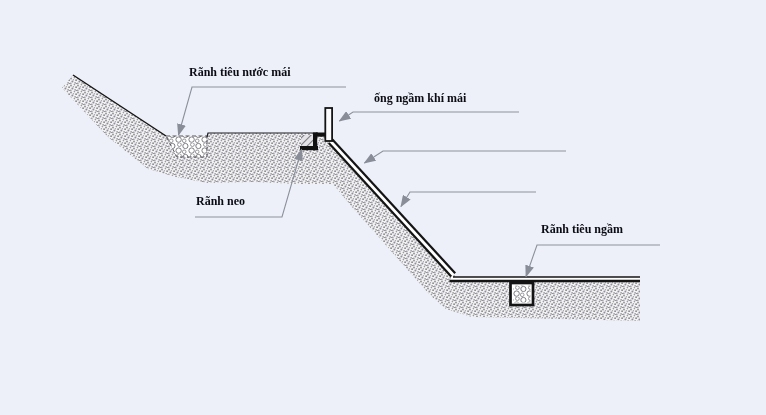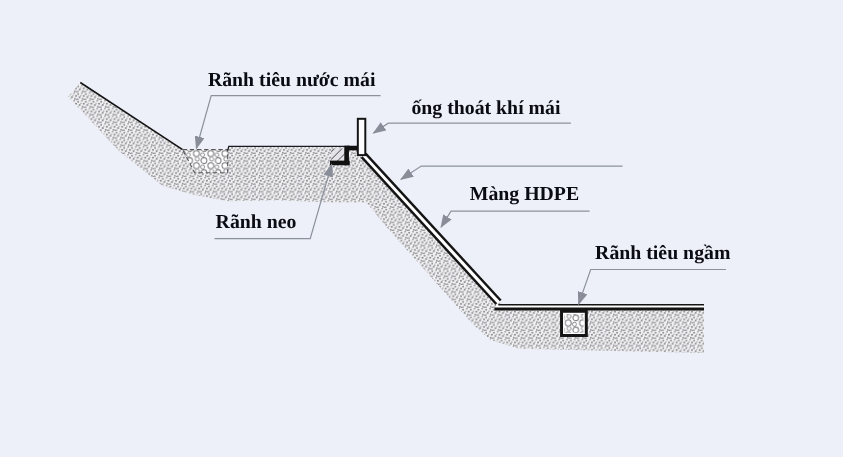--- a/index.html
+++ b/index.html
@@ -8,21 +8,21 @@
     background:#edf0f8;
     font-family:"Liberation Serif", serif;
     overflow:hidden;
     position:relative;
   }
   .canvas{position:relative;width:766px;height:415px;}
   svg{position:absolute;left:0;top:0;}
   .lbl{
     position:absolute;
     font-weight:700;
-    font-size:18px;
+    font-size:12px;
     line-height:20px;
     color:#0b0b14;
     white-space:nowrap;
     letter-spacing:0px;
   }
 </style>
 </head>
 <body>
 
 <div class="canvas">
@@ -100,22 +100,21 @@
       <polyline points="519,112 353,112 339.5,121" marker-end="url(#arw)"></polyline>
       <polyline points="566,151 383,151 364.5,163" marker-end="url(#arw)"></polyline>
       <polyline points="536,192 410,192 401,206.5" marker-end="url(#arw)"></polyline>
       <polyline points="660,245 537,245 526,276.5" marker-end="url(#arw)"></polyline>
       <polyline points="195,217 282,217 301.5,149.5" marker-end="url(#arw)"></polyline>
     </g>
   </svg>
 
   <div class="lbl" style="left:189px;top:62px">Rãnh tiêu nước mái</div>
 
-  <div class="lbl" style="left:374px;top:88px">ống thoát khí mái</div>
+  <div class="lbl" style="left:374px;top:88px">ống ngầm khí mái</div>
 
 
-  <div class="lbl" style="left:427px;top:166px">Màng HDPE</div>
 
   <div class="lbl" style="left:196px;top:191px">Rãnh neo</div>
 
   <div class="lbl" style="left:541px;top:219px">Rãnh tiêu ngầm</div>
 
 </div>
 
 </body></html>

